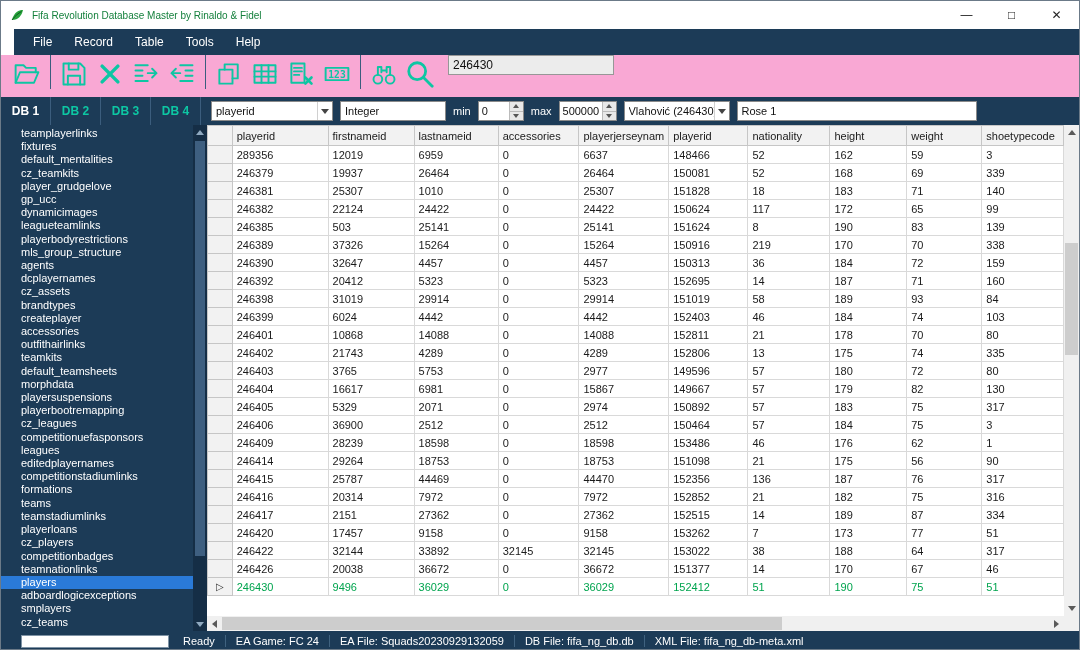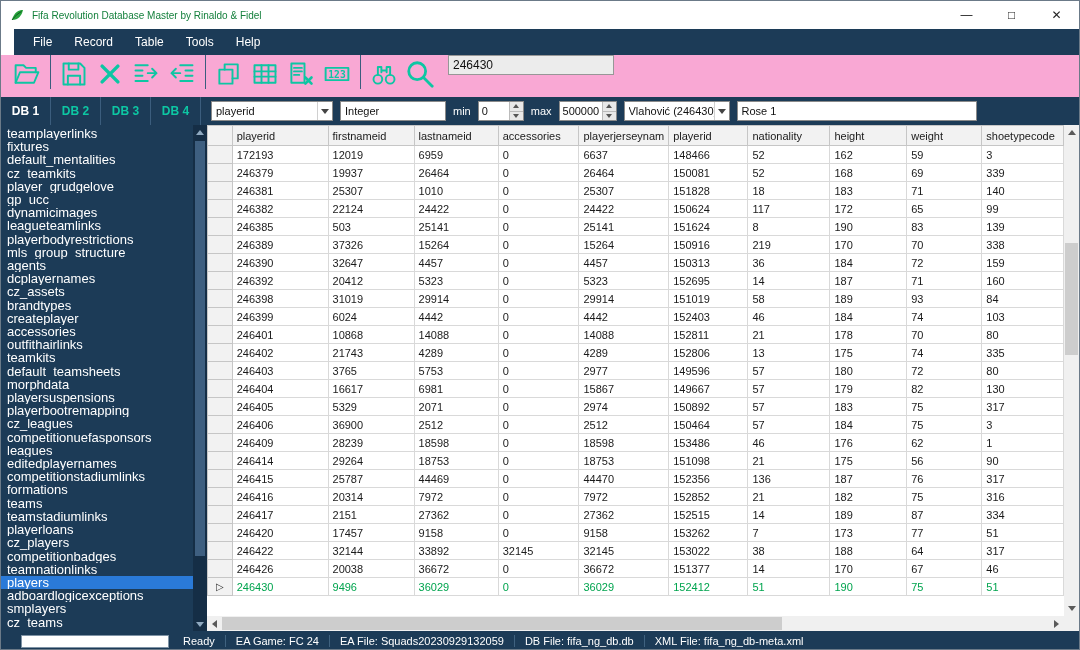--- a/index.html
+++ b/index.html
@@ -41,21 +41,21 @@
   .spin-up,.spin-down { flex:1; background:#e8e8e8; display:flex; align-items:center; justify-content:center; }
   .spin-up { border-bottom:1px solid #bbb; }
   .spin-up::after { content:""; border-left:3px solid transparent; border-right:3px solid transparent; border-bottom:4px solid #555; }
   .spin-down::after { content:""; border-left:3px solid transparent; border-right:3px solid transparent; border-top:4px solid #555; }
   .name-input { width:240px; height:20px; background:#fff; border:1px solid #8a8a8a; font-size:11px; padding:0 4px; font-family:inherit; color:#111; }
 
   
   .main { display:flex; height:506px; }
   .sidebar { width:206px; background:#1c3b57; display:flex; flex:none; }
   .side-list { flex:1; overflow:hidden; padding-top:2px; }
-  .side-item { color:#fff; font-size:13px; line-height:13.2px; padding-left:6px; white-space:nowrap; overflow:hidden; cursor:default; }
+  .side-item { color:#fff; font-size:11px; line-height:13.2px; padding-left:20px; white-space:nowrap; overflow:hidden; cursor:default; }
   .side-item.selected { background:#2a7ad8; }
   .side-scroll { width:14px; background:#152e46; position:relative; flex:none; }
   .sarr { position:absolute; left:0; width:14px; height:14px; display:flex; align-items:center; justify-content:center; }
   .sarr.up { top:0; } .sarr.down { bottom:0; }
   .sarr.up::after { content:""; border-left:4px solid transparent; border-right:4px solid transparent; border-bottom:5px solid #8fa9c0; }
   .sarr.down::after { content:""; border-left:4px solid transparent; border-right:4px solid transparent; border-top:5px solid #8fa9c0; }
   .sthumb { position:absolute; top:16px; left:2px; right:2px; height:415px; background:#3e5f80; }
 
   .grid-area { flex:1; position:relative; background:#fff; overflow:hidden; }
   .grid-scroll { position:absolute; left:0; top:0; right:15px; bottom:15px; overflow:hidden; background:#fff; }
@@ -300,21 +300,21 @@
               <th class="colhead">playerid</th>
               <th class="colhead">nationality</th>
               <th class="colhead">height</th>
               <th class="colhead">weight</th>
               <th class="colhead">shoetypecode</th>
             </tr>
           </thead>
         <tbody>
             <tr>
               <th class="rowhead"></th>
-              <td>172193</td>
+              <td>289356</td>
               <td>12019</td>
               <td>6959</td>
               <td>0</td>
               <td>6637</td>
               <td>148466</td>
               <td>52</td>
               <td>162</td>
               <td>59</td>
               <td>3</td>
             </tr>

